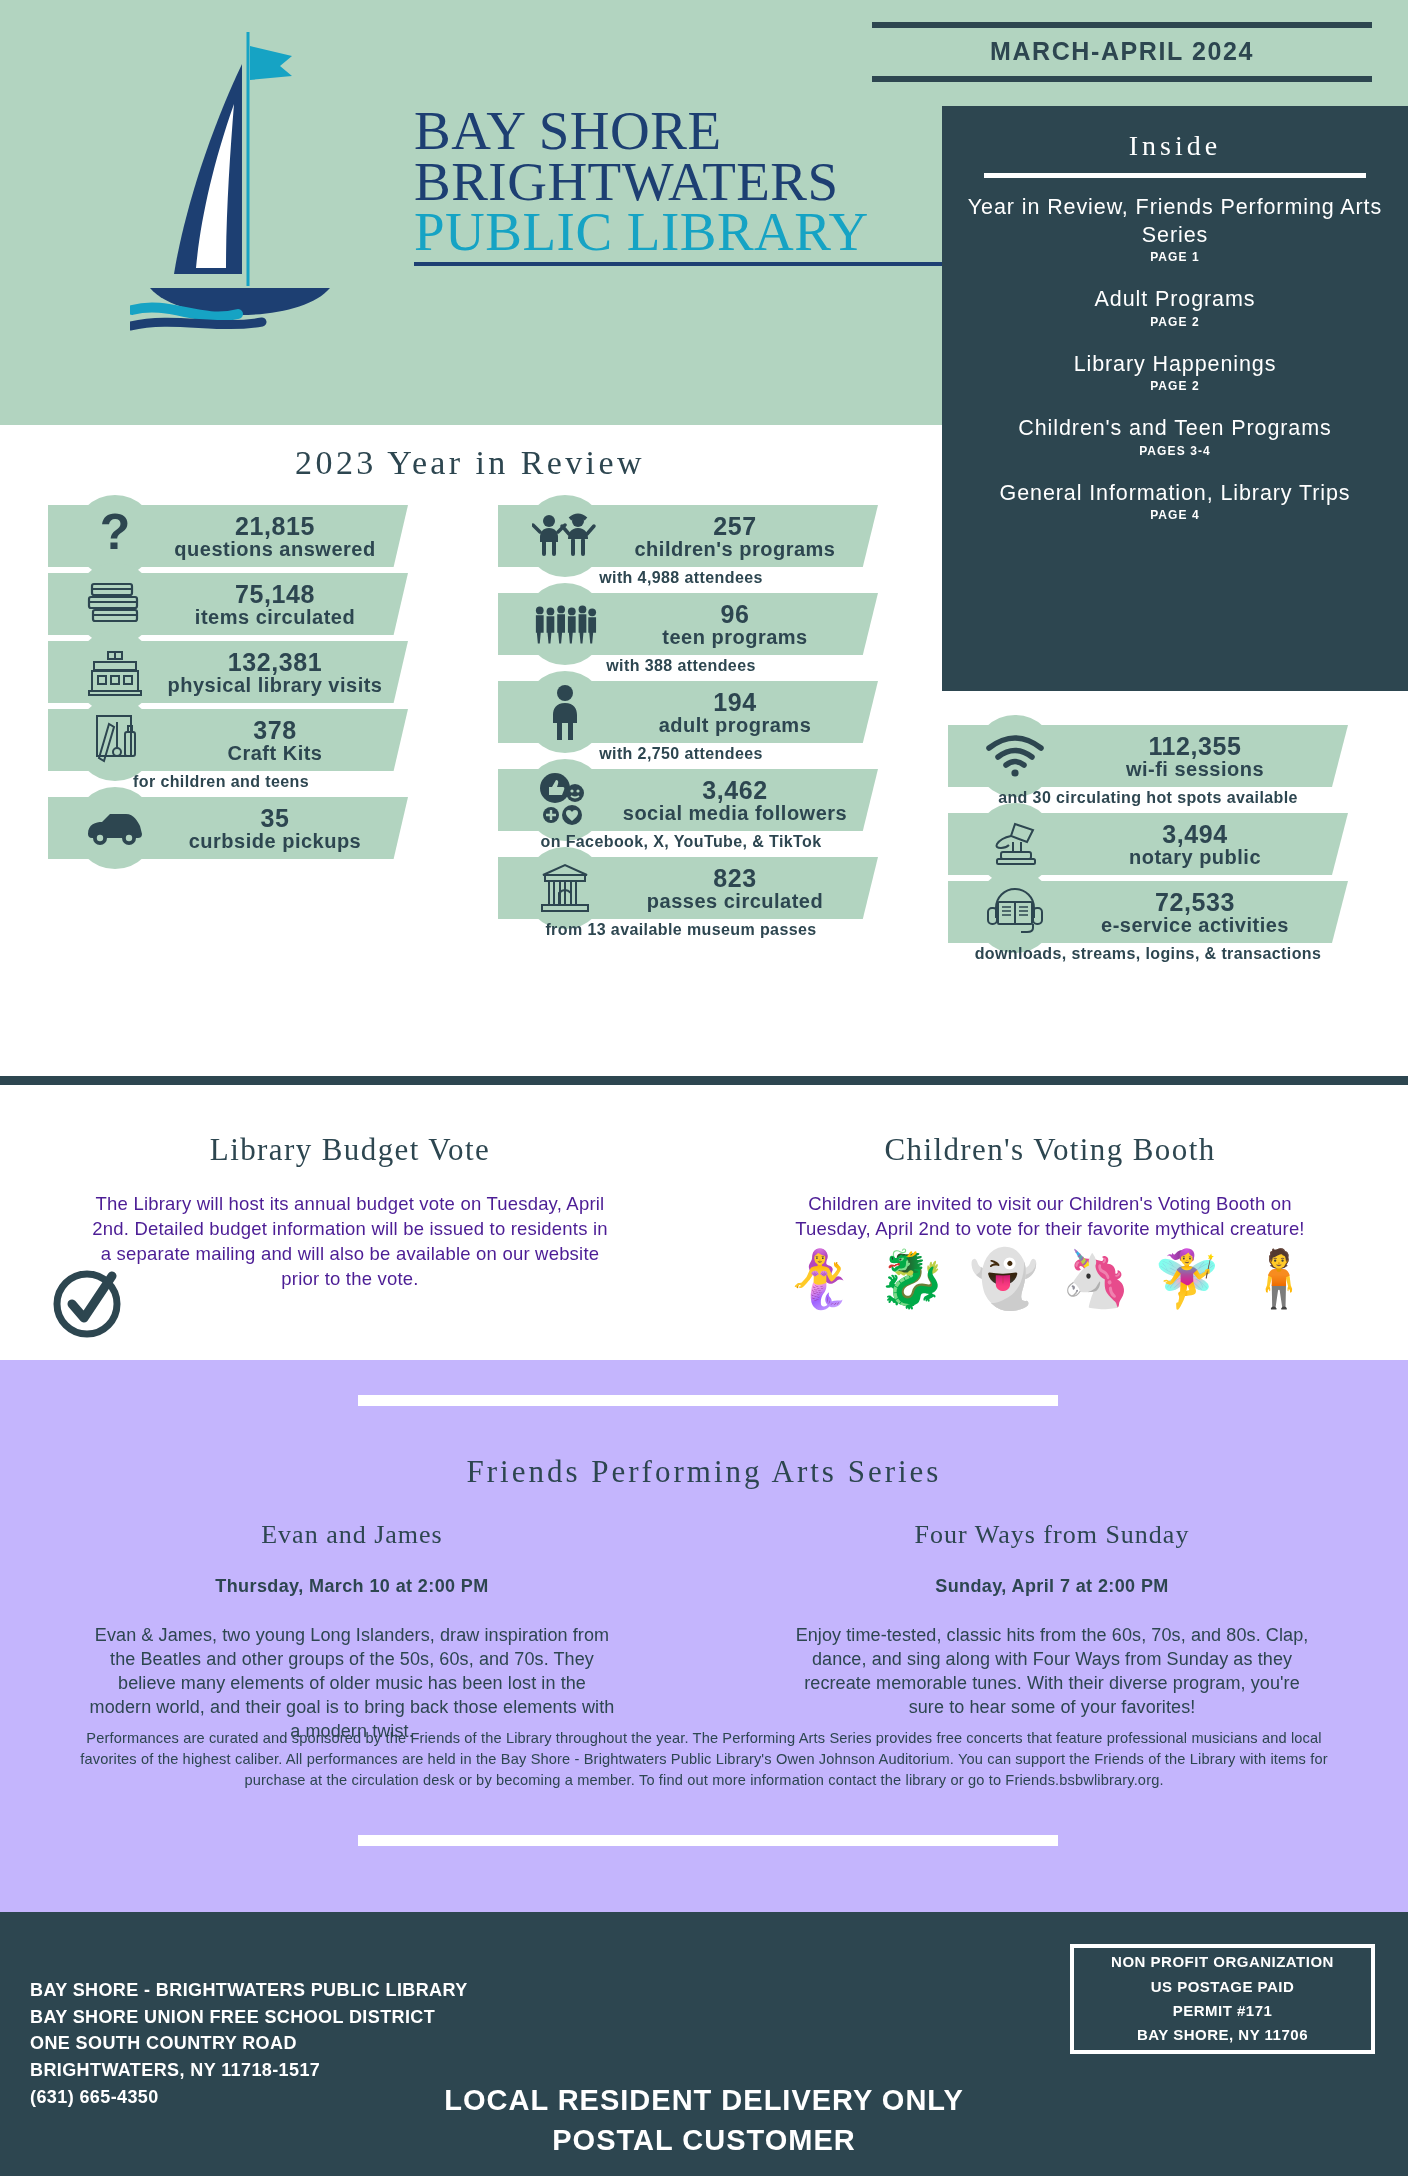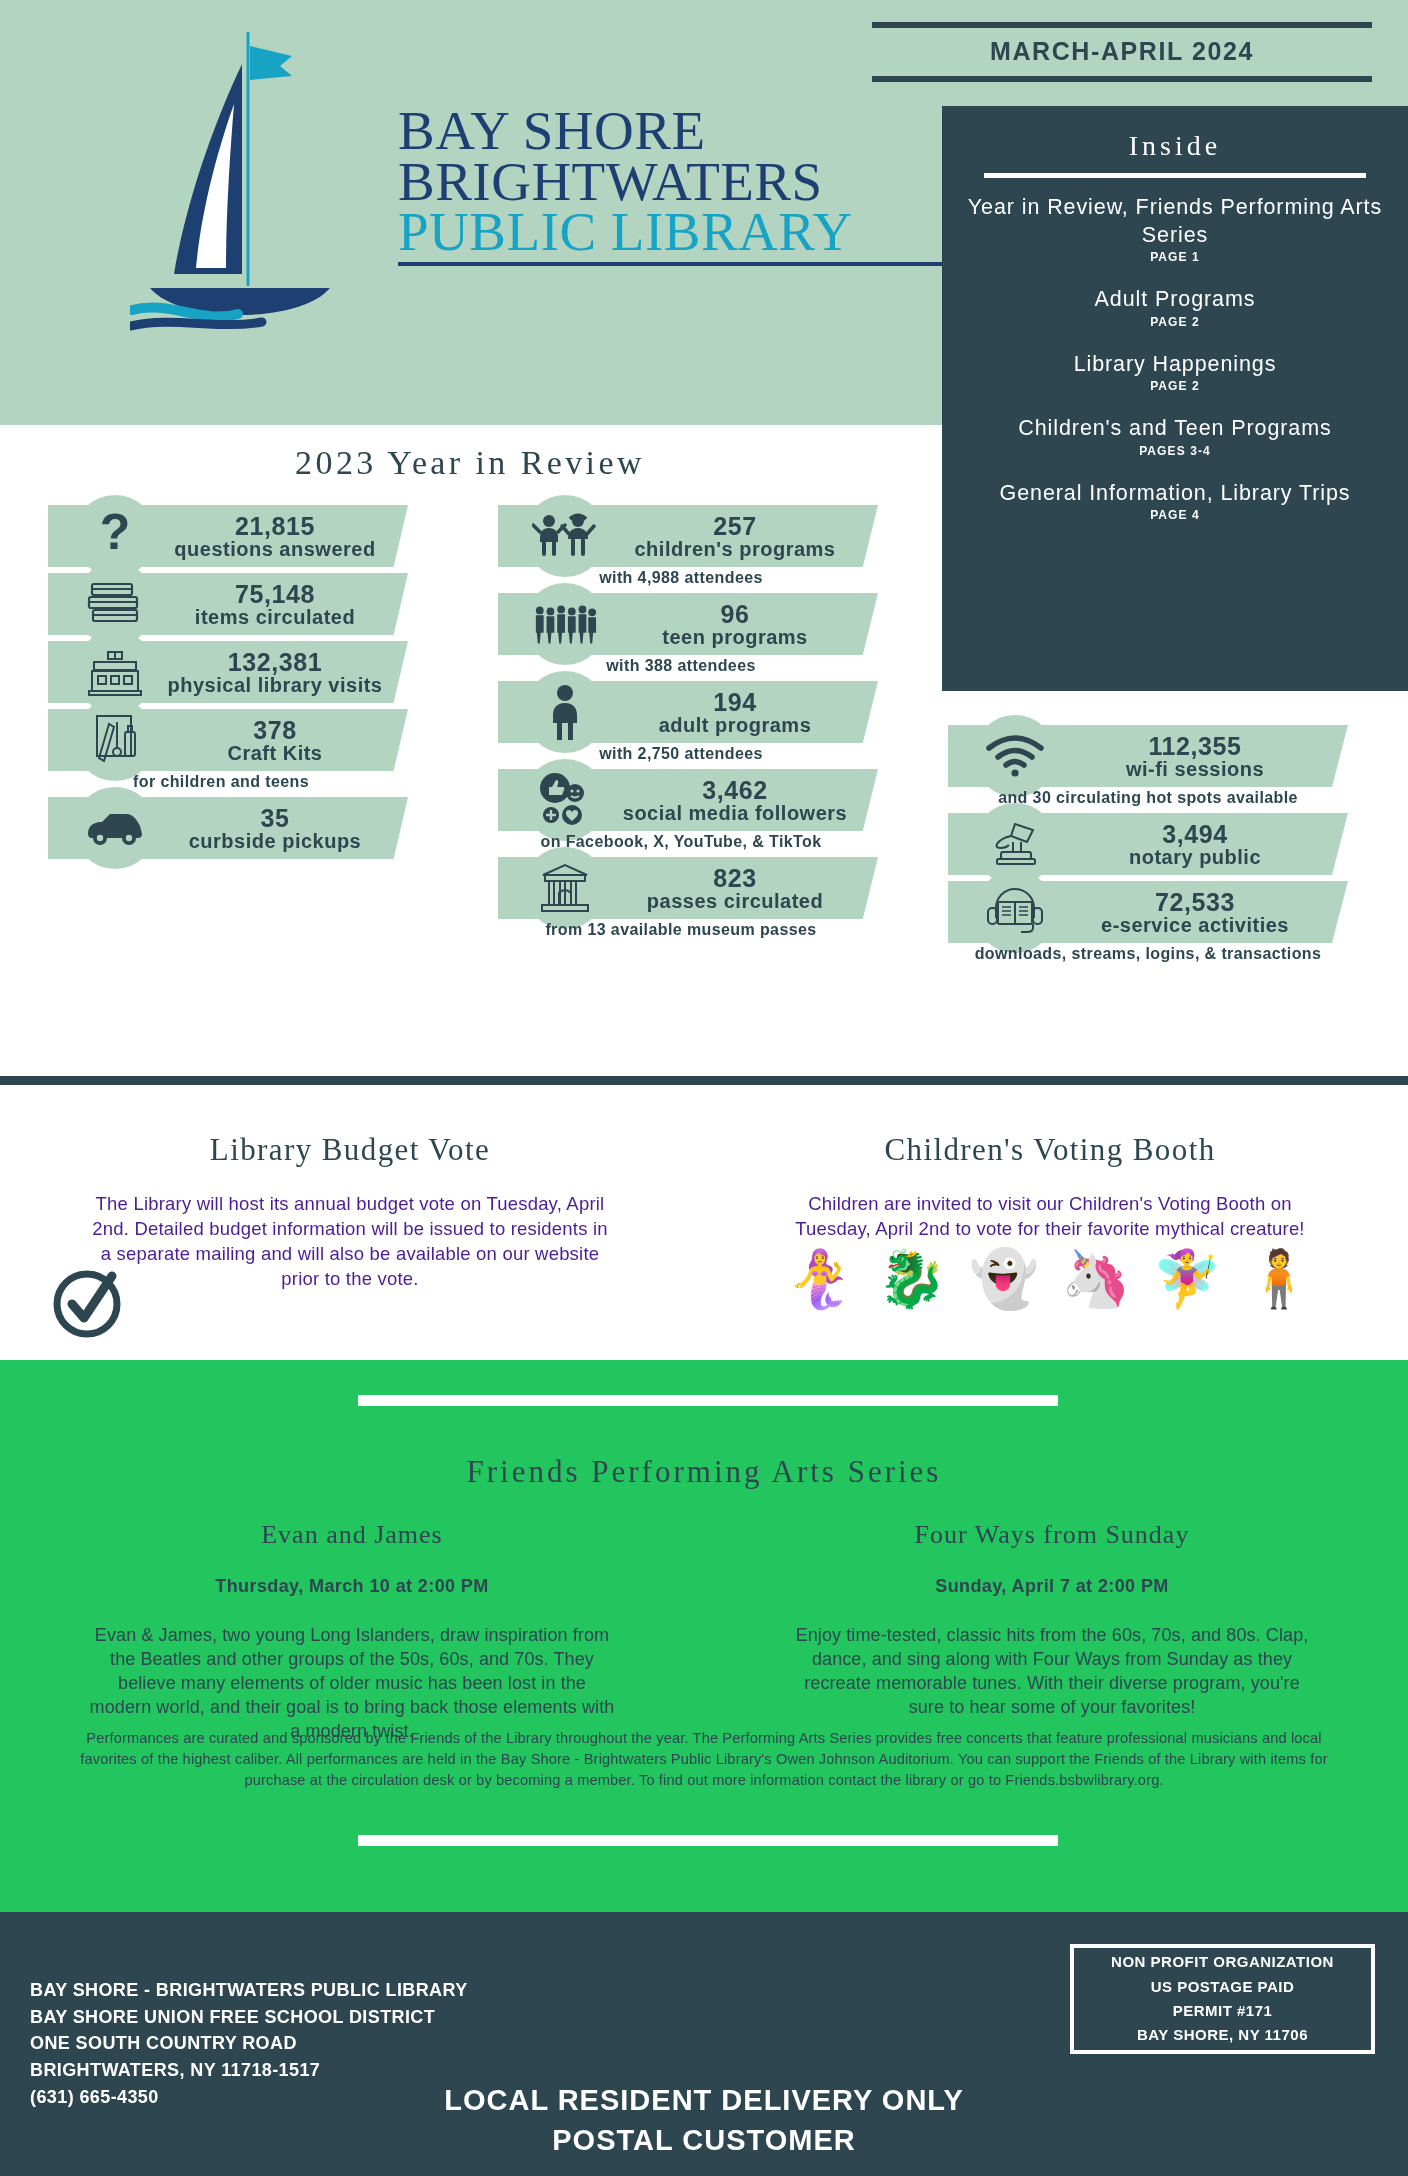--- a/index.html
+++ b/index.html
@@ -25,21 +25,21 @@
     background: #b2d4c0;
   }
   .logo-wrap {
     position: absolute;
     left: 130px; top: 18px;
     width: 710px; height: 390px;
   }
   .boat-svg { position: absolute; left: 0; top: 6px; }
   .logo-text {
     position: absolute;
-    left: 268px; top: 88px;
+    left: 284px; top: 88px;
     line-height: 0.92;
   }
   .logo-line1, .logo-line2 {
     font-family: "Liberation Serif", serif;
     font-size: 55px;
     font-weight: 400;
     color: #1d3f72;
     letter-spacing: 0.5px;
     display: block;
   }
@@ -242,21 +242,21 @@
     margin-top: 10px;
     padding: 0 40px;
   }
   .creature { font-size: 56px; line-height: 1; }
 
   
   .friends-section {
     position: absolute;
     left: 0; top: 1360px;
     width: 1408px; height: 552px;
-    background: #22c55e;
+    background: #c4b5fd;
   }
   .friends-rule-top {
     position: absolute;
     left: 358px; top: 35px;
     width: 700px; height: 11px;
     background: #ffffff;
   }
   .friends-rule-bottom {
     position: absolute;
     left: 358px; top: 475px;

